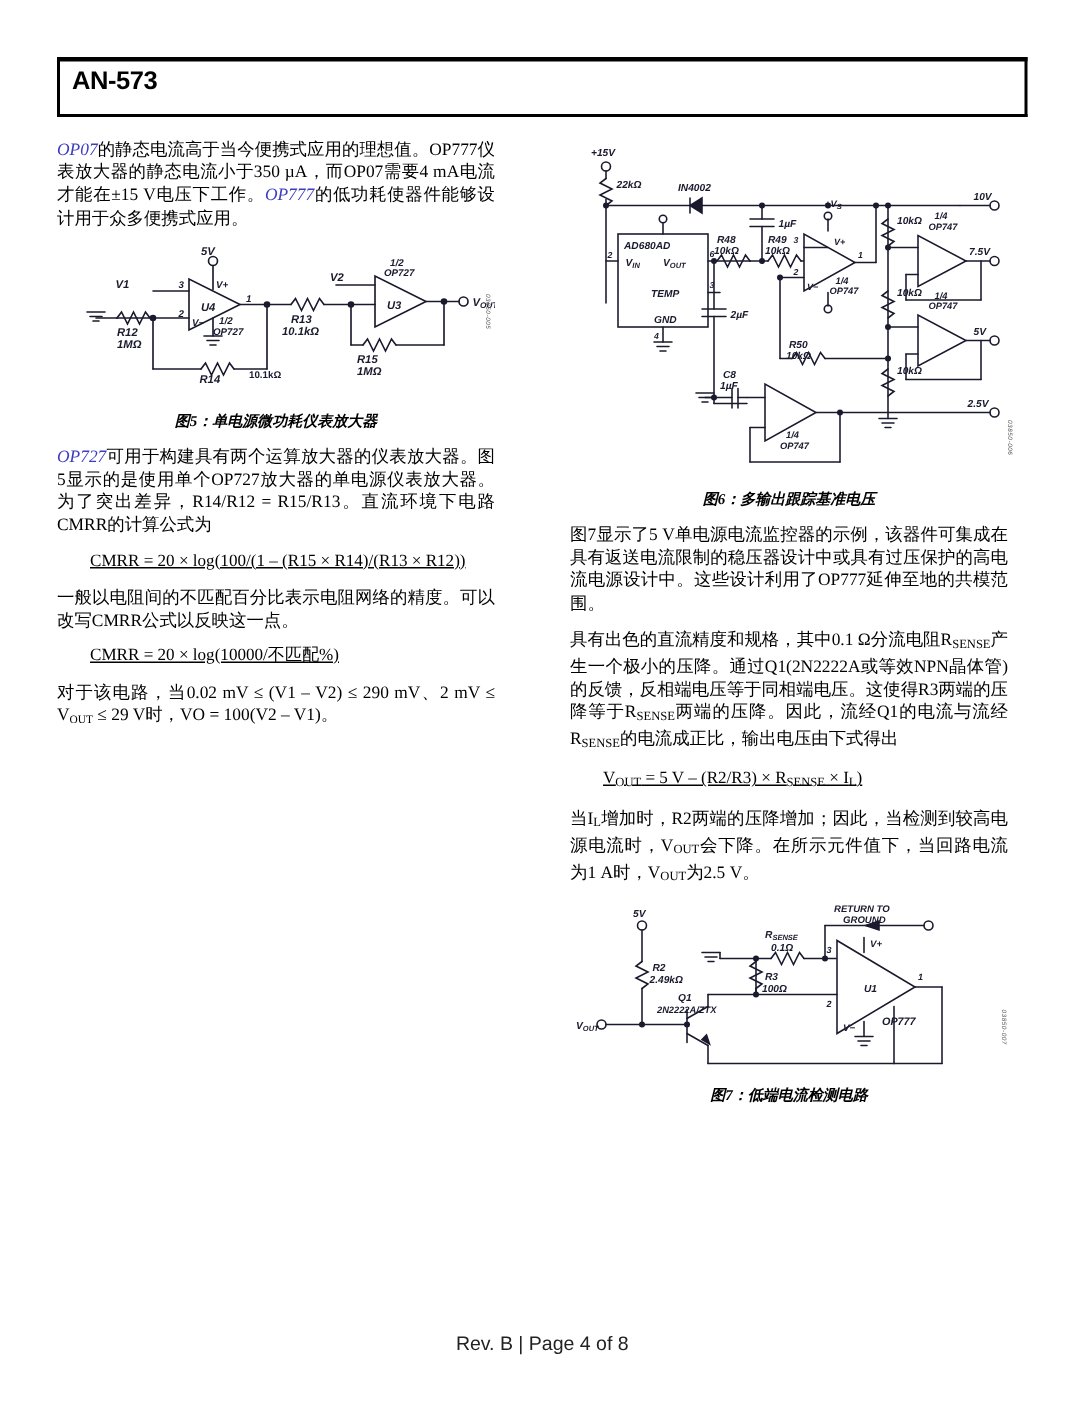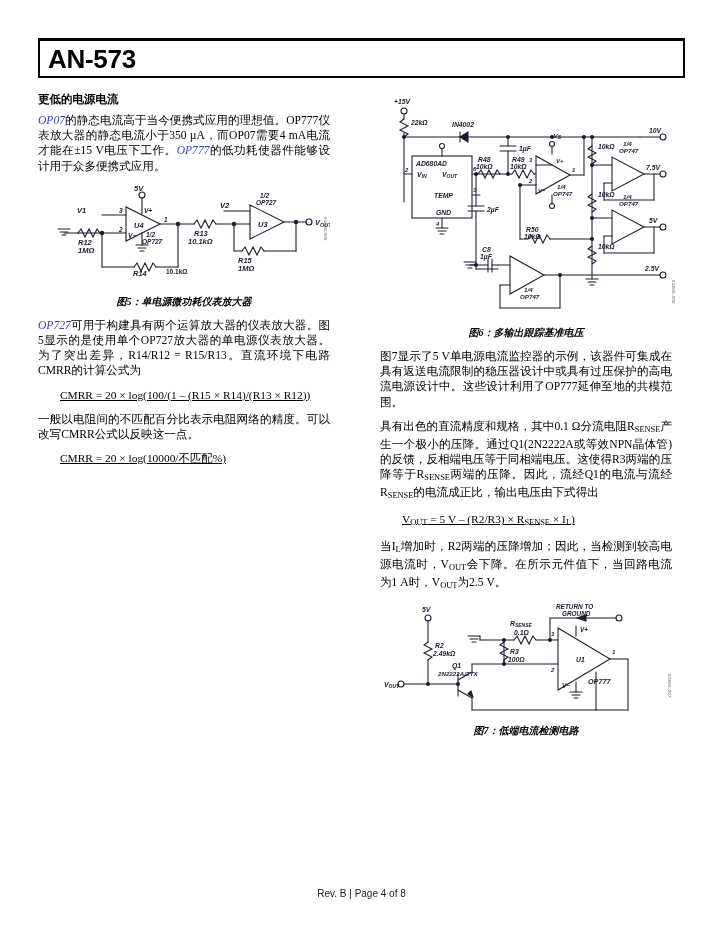--- a/index.html
+++ b/index.html
@@ -14,21 +14,21 @@
     position:absolute;left:38px;top:38px;width:647px;height:3px;background:#000;
   }
   .hdr-box{
     position:absolute;left:38px;top:38px;width:647px;height:40px;
     border-left:2px solid #000;border-right:2px solid #000;border-bottom:2px solid #000;
     box-sizing:border-box;
   }
   .doc-title{
     position:absolute;left:48px;top:44px;
     font-family:"Liberation Sans", sans-serif;
-    font-weight:bold;font-size:26px;letter-spacing:-0.3px;color:#000;
+    font-weight:bold;font-size:17px;letter-spacing:-0.3px;color:#000;
   }
 
   
   .col{position:absolute;top:92px;width:292px;}
   .col-left{left:38px;}
   .col-right{left:380px;}
 
   h2.sec{
     font-family:"Liberation Sans", sans-serif;
     font-weight:bold;font-size:11.5px;margin:0 0 6px 0;color:#000;
@@ -53,35 +53,34 @@
   }
   .figid{
     position:absolute;font-family:"Liberation Sans",sans-serif;font-size:4.2px;
     color:#555;writing-mode:vertical-rl;letter-spacing:0.4px;
   }
   svg{display:block;}
   svg text{font-family:"Liberation Sans", sans-serif;fill:#1a1a2e;font-weight:bold;}
 
   .footer{
     position:absolute;left:0;right:0;top:888px;text-align:center;
-    font-family:"Liberation Sans", sans-serif;font-size:10px;color:#222;
+    font-family:"Liberation Sans", sans-serif;font-size:13px;color:#222;
   }
 </style>
 </head>
 <body>
 
 <div class="page">
 
   <div class="hdr-rule"></div>
   <div class="hdr-box"></div>
   <div class="doc-title">AN-573</div>
 
   <div class="col col-left">
 
-    <h2 class="sec">更低的电源电流</h2>
 
     <p class="body"><span class="lnk">OP07</span><span>的静态电流高于当今便携式应用的理想值。OP777仪表放大器的静态电流小于350 µA，而OP07需要4 mA电流才能在±15 V电压下工作。</span><span class="lnk">OP777</span><span>的低功耗使器件能够设计用于众多便携式应用。</span></p>
 
     <div class="fig">
       <svg width="292" height="95" viewBox="0 0 292 95">
         <g stroke="#1a1a2e" stroke-width="1.1" fill="none" stroke-linecap="round">
 
           <circle cx="104" cy="12" r="3"></circle>
           <line x1="104" y1="15" x2="104" y2="31"></line>
 
@@ -169,20 +168,21 @@
 
     <p class="body"><span class="lnk">OP727</span><span>可用于构建具有两个运算放大器的仪表放大器。图5显示的是使用单个OP727放大器的单电源仪表放大器。为了突出差异，R14/R12 = R15/R13。直流环境下电路CMRR的计算公式为</span></p>
 
     <p class="eq">CMRR = 20 × log(100/(1 – (R15 × R14)/(R13 × R12))</p>
 
     <p class="body">一般以电阻间的不匹配百分比表示电阻网络的精度。可以改写CMRR公式以反映这一点。</p>
 
     <p class="eq">CMRR = 20 × log(10000/不匹配%)</p>
 
 
+    <p class="body"><span>对于该电路，当0.02 mV ≤ (V1 – V2) ≤ 290 mV、2 mV ≤ V</span><sub>OUT</sub><span> ≤ 29 V时，VO = 100(V2 – V1)。</span></p>
 
   </div>
 
   <div class="col col-right">
 
     <div class="fig">
       <svg width="292" height="228" viewBox="0 0 292 228">
         <g stroke="#1a1a2e" stroke-width="1.05" fill="none" stroke-linecap="round">
 
           <circle cx="24" cy="17" r="3"></circle>

